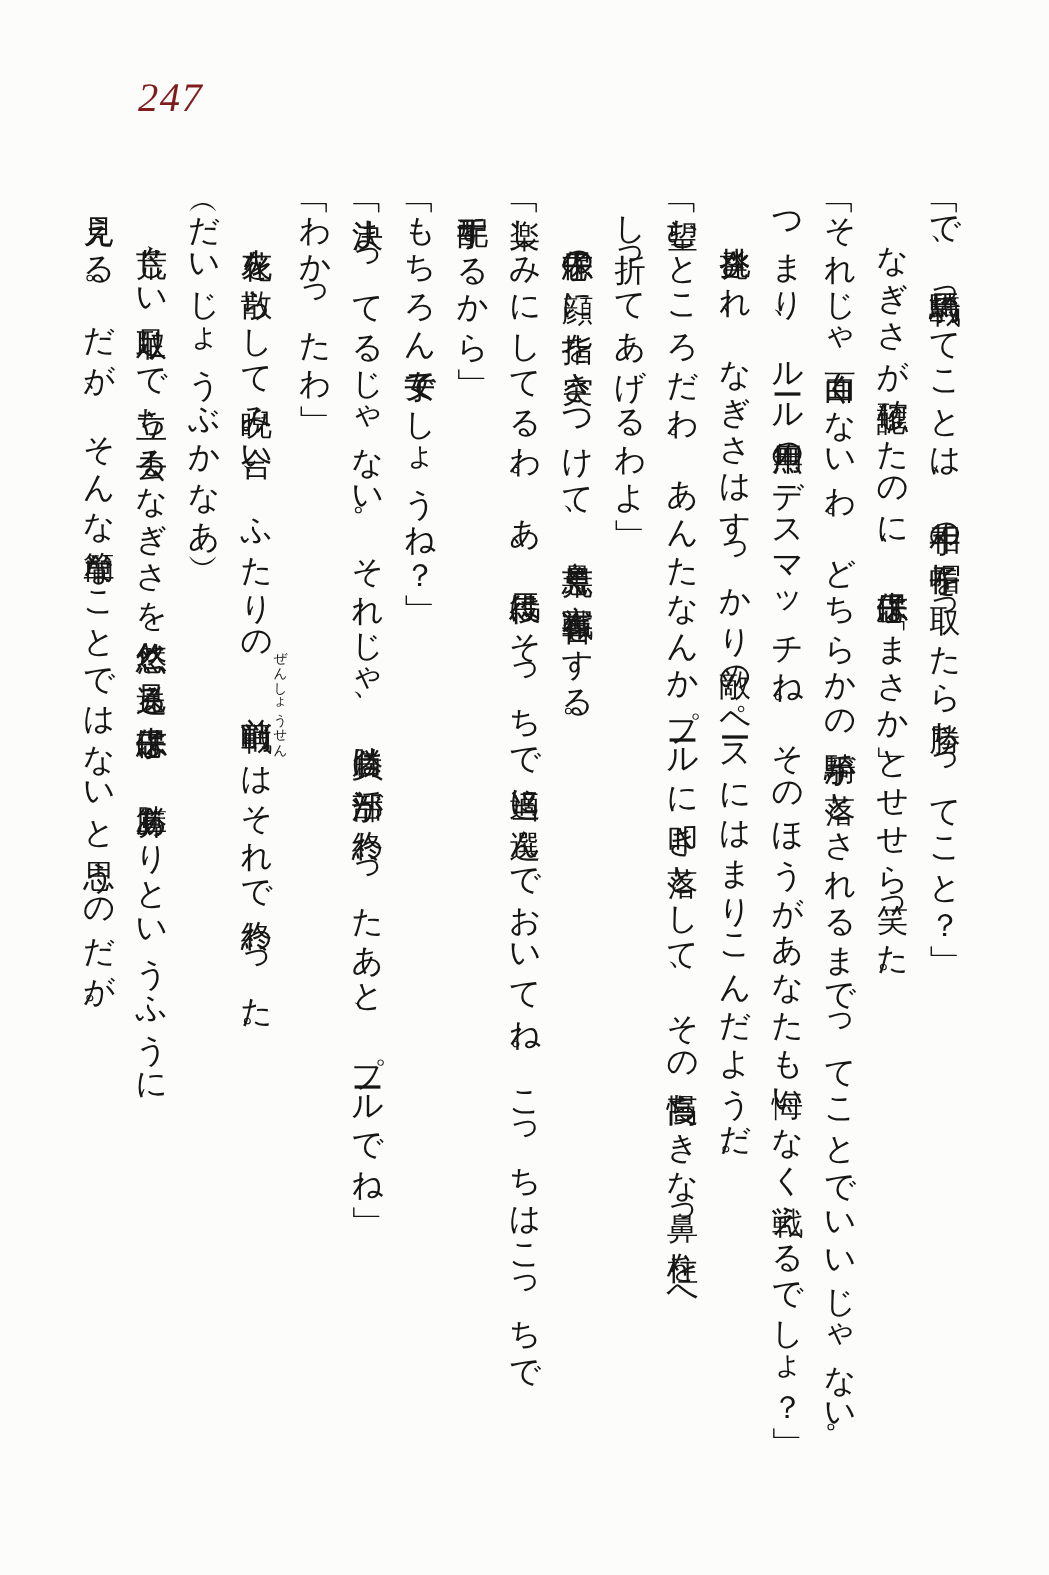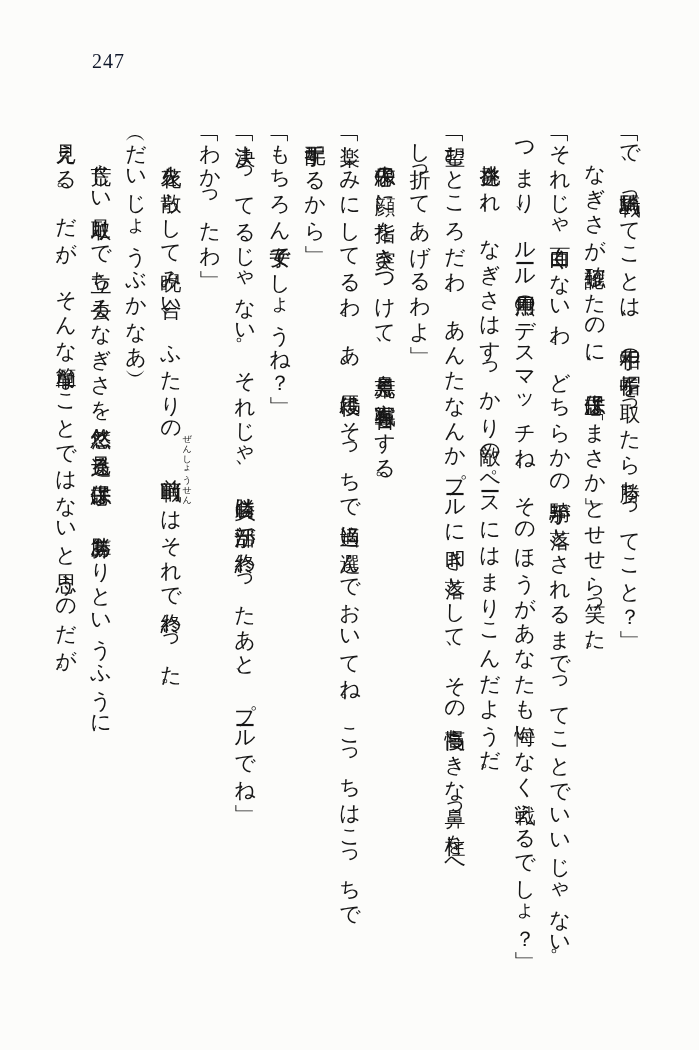--- a/index.html
+++ b/index.html
@@ -11,22 +11,23 @@
   .book-page {
     position: relative;
     width: 699px; height: 1050px;
     background: #fcfcfa;
     overflow: hidden;
     font-family: "Liberation Serif", "DejaVu Serif", serif;
   }
   .page-number {
     position: absolute;
     top: 50px; left: 92px;
-    font-size: 20px;
-    color: #0f172a;
+    font-size: 27px;
+    font-style: italic;
+    color: #7f1d1d;
     letter-spacing: 1px;
   }
   .text-area {
     position: absolute;
     top: 128px; right: 52px;
     height: 892px;
     writing-mode: vertical-rl;
     -webkit-writing-mode: vertical-rl;
     text-orientation: mixed;
     font-size: 21px;

